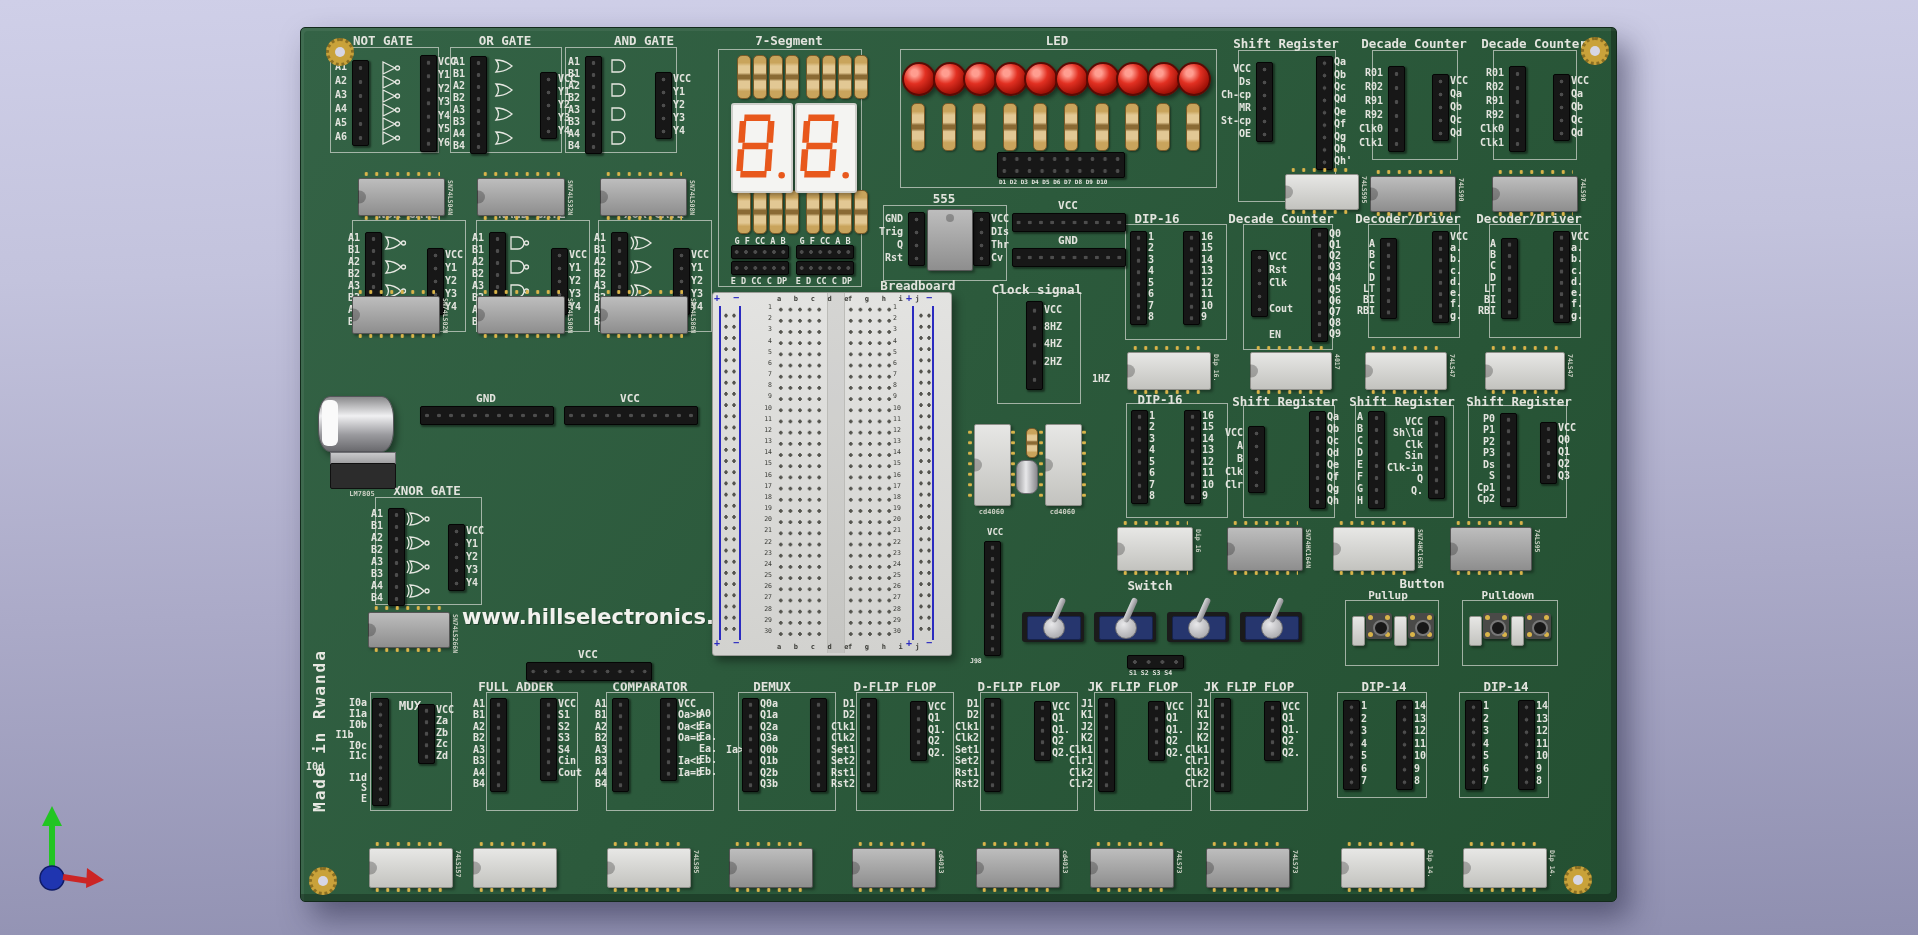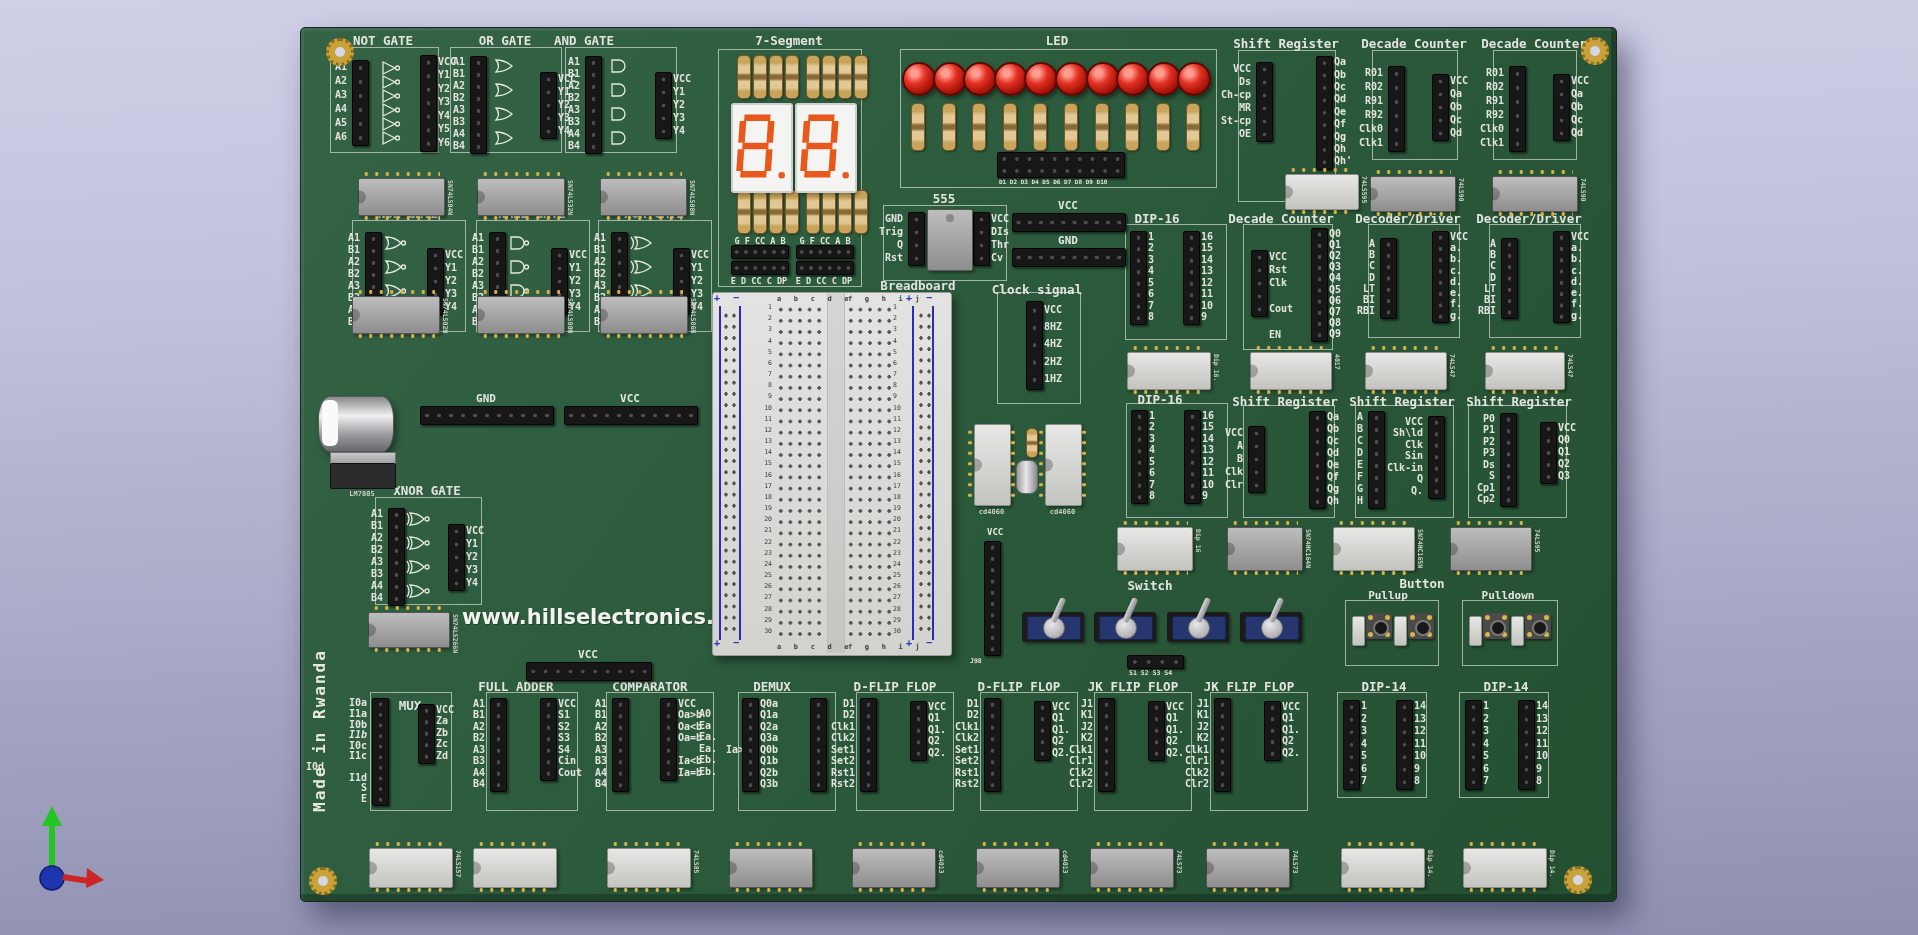--- a/index.html
+++ b/index.html
@@ -124,21 +124,21 @@
     <svg viewBox="0 0 26 16" width="26" height="16" style="position: absolute; left: 493px; top: 82px; stroke: rgb(230, 231, 225); fill: none; stroke-width: 1.3;">
       <path d="M3 2 q5 6 0 12 q9 0 16 -6 q-7 -6 -16 -6 z"></path>
     </svg>
     <svg viewBox="0 0 26 16" width="26" height="16" style="position: absolute; left: 493px; top: 106px; stroke: rgb(230, 231, 225); fill: none; stroke-width: 1.3;">
       <path d="M3 2 q5 6 0 12 q9 0 16 -6 q-7 -6 -16 -6 z"></path>
     </svg>
     <svg viewBox="0 0 26 16" width="26" height="16" style="position: absolute; left: 493px; top: 130px; stroke: rgb(230, 231, 225); fill: none; stroke-width: 1.3;">
       <path d="M3 2 q5 6 0 12 q9 0 16 -6 q-7 -6 -16 -6 z"></path>
     </svg>
     <div class="silk" style="left: 565px; top: 47px; width: 110px; height: 104px;"></div>
-    <div class="stitle" style="left: 584px; top: 33px; text-align: center;">AND GATE</div>
+    <div class="stitle" style="left: 644px; top: 33px; text-align: center;">AND GATE</div>
     <div class="vh" style="left: 585px; top: 56px; width: 15px; height: 96px; background-size: 100% 12px;"></div>
     <div class="plabel" style="left: 535px; top: 57px; width: 45px; text-align: right;">A1</div>
     <div class="plabel" style="left: 535px; top: 69px; width: 45px; text-align: right;">B1</div>
     <div class="plabel" style="left: 535px; top: 81px; width: 45px; text-align: right;">A2</div>
     <div class="plabel" style="left: 535px; top: 93px; width: 45px; text-align: right;">B2</div>
     <div class="plabel" style="left: 535px; top: 105px; width: 45px; text-align: right;">A3</div>
     <div class="plabel" style="left: 535px; top: 117px; width: 45px; text-align: right;">B3</div>
     <div class="plabel" style="left: 535px; top: 129px; width: 45px; text-align: right;">A4</div>
     <div class="plabel" style="left: 535px; top: 141px; width: 45px; text-align: right;">B4</div>
     <div class="vh" style="left: 655px; top: 72px; width: 15px; height: 65px; background-size: 100% 13px;"></div>
@@ -436,21 +436,21 @@
     <div class="plabel" style="left: 1571px; top: 288.15px; width: 52px;">e.</div>
     <div class="plabel" style="left: 1571px; top: 299.45px; width: 52px;">f.</div>
     <div class="plabel" style="left: 1571px; top: 310.75px; width: 52px;">g.</div>
     <div class="silk" style="left: 997px; top: 292px; width: 82px; height: 110px;"></div>
     <div class="stitle" style="left: 1037px; top: 282px;">Clock signal</div>
     <div class="vh" style="left: 1026px; top: 301px; width: 15px; height: 86.5px; background-size: 100% 17.3px;"></div>
     <div class="plabel" style="left: 1044px; top: 304.65px; width: 52px;">VCC</div>
     <div class="plabel" style="left: 1044px; top: 321.95px; width: 52px;">8HZ</div>
     <div class="plabel" style="left: 1044px; top: 339.25px; width: 52px;">4HZ</div>
     <div class="plabel" style="left: 1044px; top: 356.55px; width: 52px;">2HZ</div>
-    <div class="plabel" style="left: 1044px; top: 373.85px; width: 52px;">1HZ</div>
+    <div class="plabel" style="left: 1092px; top: 373.85px; width: 52px;">1HZ</div>
     <div class="silk" style="left: 1126px; top: 403px; width: 100px; height: 113px;"></div>
     <div class="stitle" style="left: 1160px; top: 392px;">DIP-16</div>
     <div class="vh" style="left: 1131px; top: 410px; width: 15px; height: 92px; background-size: 100% 11.5px;"></div>
     <div class="plabel" style="left: 1149px; top: 410.75px; width: 52px;">1</div>
     <div class="plabel" style="left: 1149px; top: 422.25px; width: 52px;">2</div>
     <div class="plabel" style="left: 1149px; top: 433.75px; width: 52px;">3</div>
     <div class="plabel" style="left: 1149px; top: 445.25px; width: 52px;">4</div>
     <div class="plabel" style="left: 1149px; top: 456.75px; width: 52px;">5</div>
     <div class="plabel" style="left: 1149px; top: 468.25px; width: 52px;">6</div>
     <div class="plabel" style="left: 1149px; top: 479.75px; width: 52px;">7</div>
@@ -516,21 +516,21 @@
     <div class="plabel" style="left: 1558px; top: 435px; width: 52px;">Q0</div>
     <div class="plabel" style="left: 1558px; top: 447px; width: 52px;">Q1</div>
     <div class="plabel" style="left: 1558px; top: 459px; width: 52px;">Q2</div>
     <div class="plabel" style="left: 1558px; top: 471px; width: 52px;">Q3</div>
     <div class="silk" style="left: 370px; top: 692px; width: 80px; height: 117px;"></div>
     <div class="stitle" style="left: 410px; top: 698px;">MUX</div>
     <div class="vh" style="left: 372px; top: 698px; width: 15px; height: 106px; background-size: 100% 10.6px;"></div>
     <div class="plabel" style="left: 322px; top: 698.3px; width: 45px; text-align: right;">I0a</div>
     <div class="plabel" style="left: 322px; top: 708.9px; width: 45px; text-align: right;">I1a</div>
     <div class="plabel" style="left: 322px; top: 719.5px; width: 45px; text-align: right;">I0b</div>
-    <div class="plabel" style="left: 322px; top: 730.1px; width: 45px; text-align: right; font-style: italic;">I1b</div>
+    <div class="plabel" style="left: 322px; top: 730.1px; width: 45px; text-align: center;">I1b</div>
     <div class="plabel" style="left: 322px; top: 740.7px; width: 45px; text-align: right;">I0c</div>
     <div class="plabel" style="left: 322px; top: 751.3px; width: 45px; text-align: right;">I1c</div>
     <div class="plabel" style="left: 306px; top: 761.9px; width: 45px; text-align: left;">I0d</div>
     <div class="plabel" style="left: 322px; top: 772.5px; width: 45px; text-align: right;">I1d</div>
     <div class="plabel" style="left: 322px; top: 783.1px; width: 45px; text-align: right;">S</div>
     <div class="plabel" style="left: 322px; top: 793.7px; width: 45px; text-align: right;">E</div>
     <div class="vh" style="left: 418px; top: 704px; width: 15px; height: 57.5px; background-size: 100% 11.5px;"></div>
     <div class="plabel" style="left: 436px; top: 704.75px; width: 52px;">VCC</div>
     <div class="plabel" style="left: 436px; top: 716.25px; width: 52px;">Za</div>
     <div class="plabel" style="left: 436px; top: 727.75px; width: 52px;">Zb</div>

